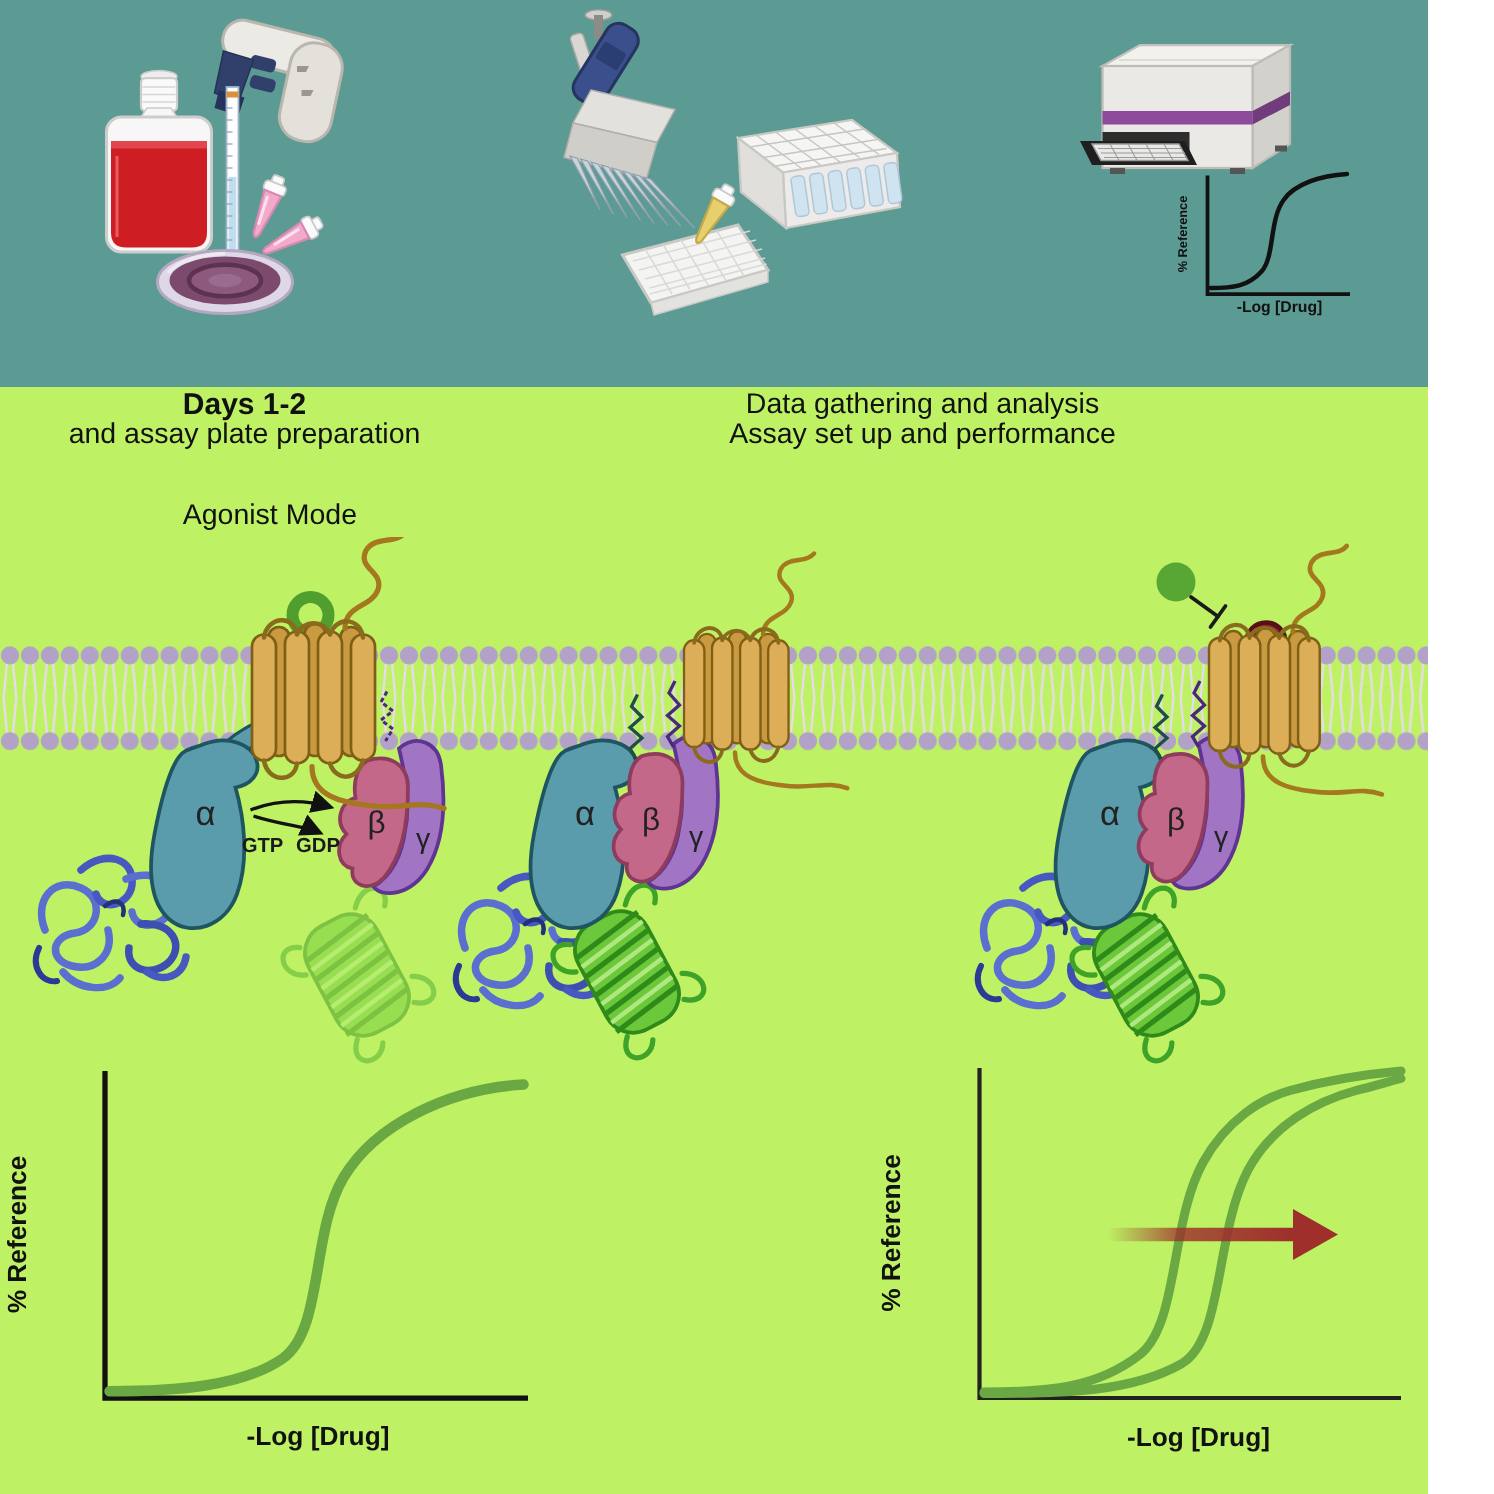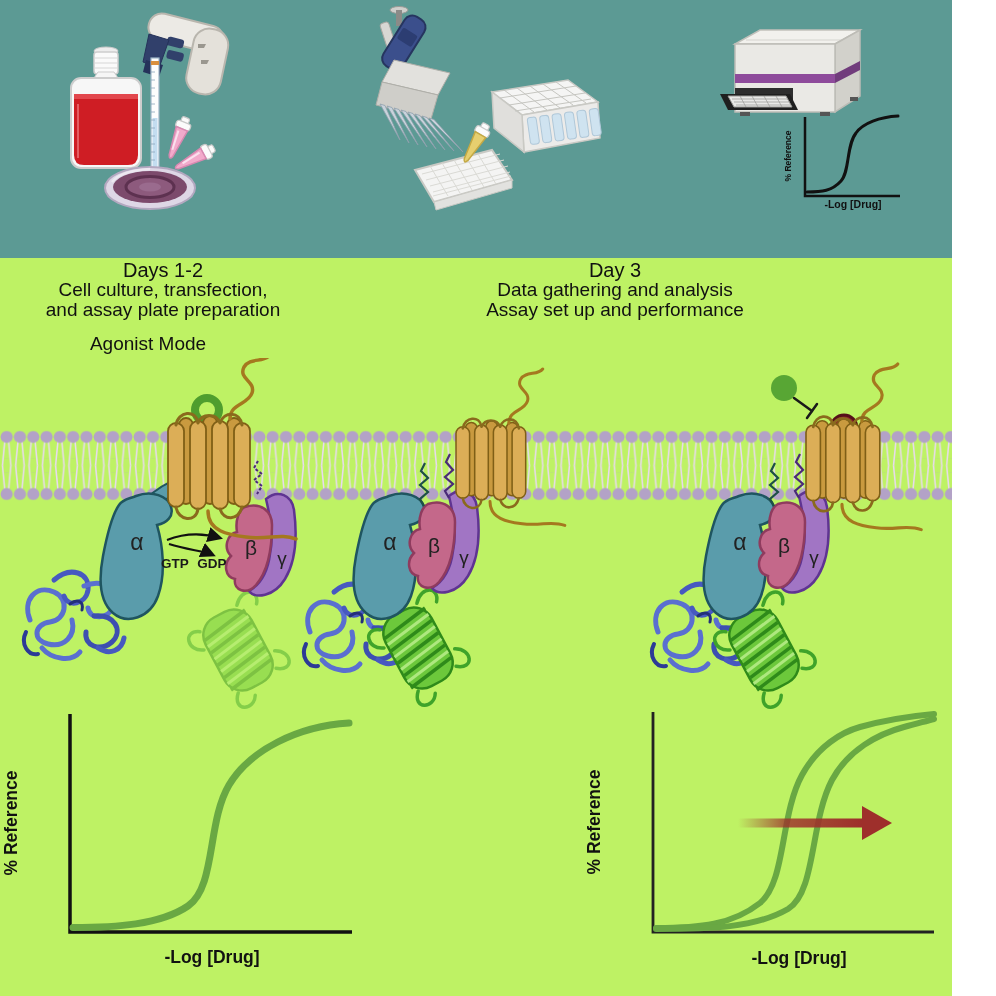--- a/index.html
+++ b/index.html
@@ -1,22 +1,22 @@
 <!DOCTYPE html>
 <html><head>
 <meta charset="utf-8">
 <style>
   html,body{margin:0;padding:0;background:#fff;}
   .canvas{position:relative;width:952px;height:996px;background:#bef264;overflow:hidden;
           font-family:"Liberation Sans",sans-serif;color:#111;}
   .banner{position:absolute;left:0;top:0;width:996px;height:258px;background:#5C9A94;}
   .eq-svg{position:absolute;top:0;}
   .step-text{position:absolute;text-align:center;font-size:19px;line-height:20px;color:#111;}
-  .step-title{font-weight:normal;font-size:20px;}
-  .mode-label{position:absolute;font-size:19px;text-align:center;color:#111;}
+  .step-title{font-weight:bold;font-size:20px;}
+  .mode-label{position:absolute;font-size:19px;text-align:right;color:#111;}
   .abs{position:absolute;}
   svg text{font-family:"Liberation Sans",sans-serif;}
   .axis-label{font-weight:bold;fill:#111;}
 </style>
 </head>
 <body>
 
 <div class="canvas">
 
   <div class="banner"></div>
@@ -195,25 +195,23 @@
     <g>
       <path d="M145,117 L145,196 L240,196" stroke="#111" stroke-width="2.5" fill="none"></path>
       <path d="M147,192 C162,192 172,191 181,181 C190,171 186,146 196,133 C203,123 220,117 238,116" stroke="#111" stroke-width="3" fill="none" stroke-linecap="round"></path>
       <text transform="translate(131,156) rotate(-90)" text-anchor="middle" font-size="8.5" class="axis-label">% Reference</text>
       <text x="193" y="208" text-anchor="middle" font-size="10.5" class="axis-label">-Log [Drug]</text>
     </g>
   </svg>
 
   <div class="step-text" style="left:8px;top:260px;width:310px;">
     <div class="step-title">Days 1-2</div>
-    <div>Cell culture, transfection,</div>
     <div>and assay plate preparation</div>
   </div>
   <div class="step-text" style="left:430px;top:260px;width:370px;">
-    <div class="step-title">Day 3</div>
     <div>Data gathering and analysis</div>
     <div>Assay set up and performance</div>
   </div>
 
   <div class="mode-label" style="left:58px;top:333px;width:180px;">Agonist Mode</div>
 
   <svg class="abs" style="left:0;top:358px;" width="996" height="352" viewBox="0 0 996 352">
     <defs>
       <pattern id="lipTop" width="13.3" height="42" patternUnits="userSpaceOnUse" patternTransform="translate(0,72.6)">
         <path d="M4.7,11 C4,19 3.2,27 2.4,35" stroke="#e9d9f2" stroke-width="1.5" fill="none"></path>

